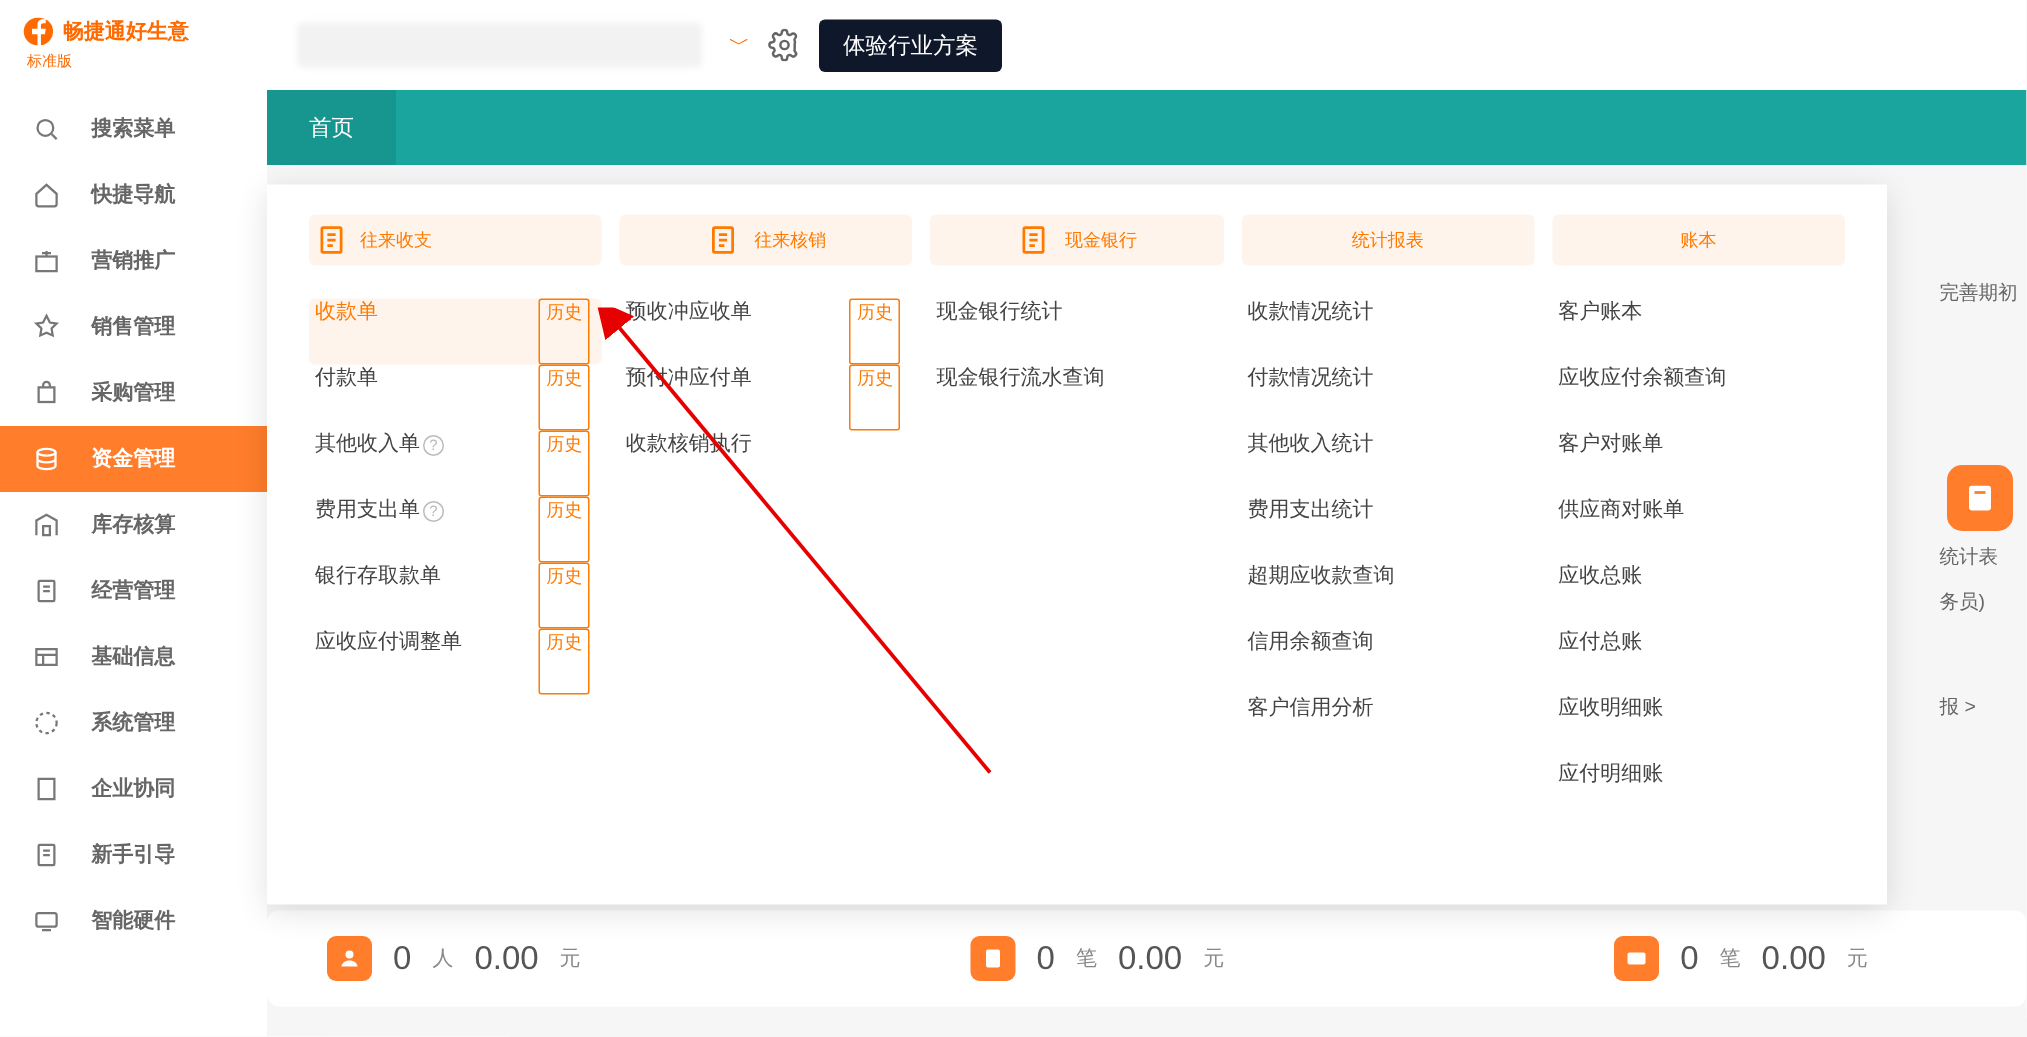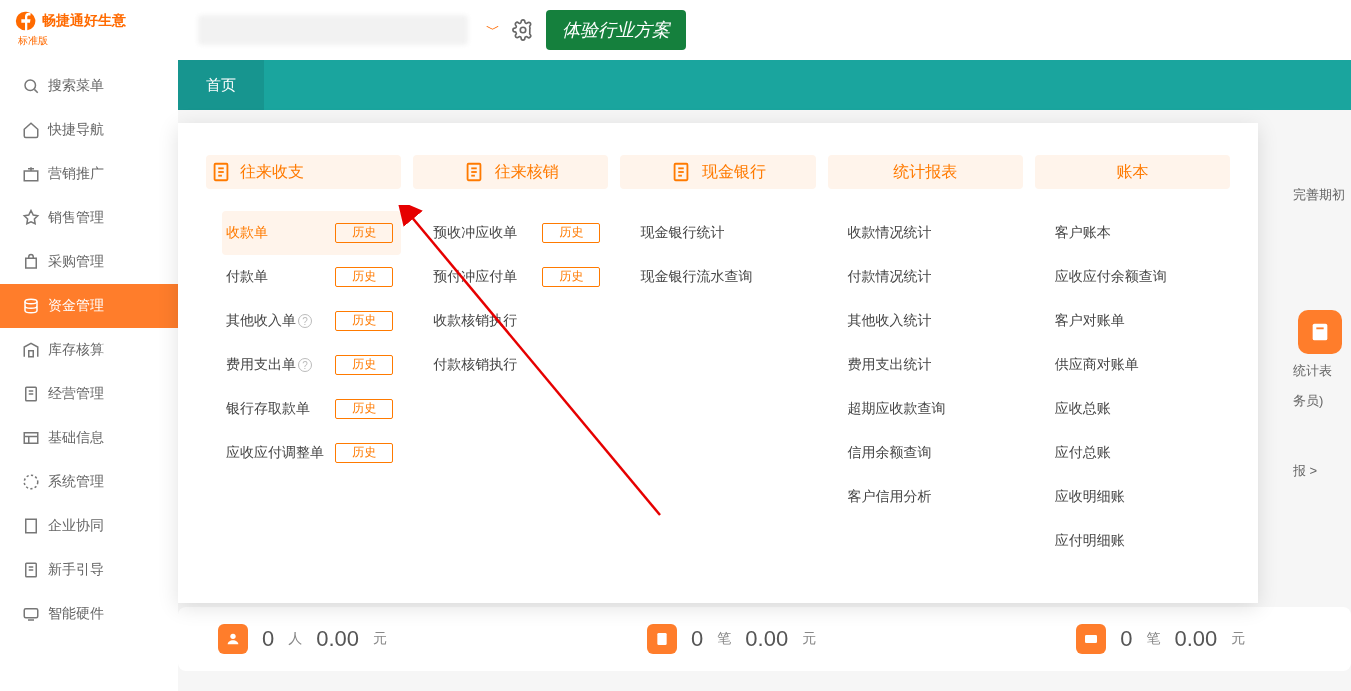--- a/index.html
+++ b/index.html
@@ -6,51 +6,51 @@
     body { background: #f5f5f5; width: 1351px; height: 691px; overflow: hidden; position: relative; }
 
     
     .sidebar { position: absolute; left: 0; top: 0; width: 214px; height: 691px; background: #fff; border-right: 1px solid #eee; }
     .logo-area { padding: 10px 14px 4px; position: relative;}
     .logo-row { display: flex; align-items: center; gap: 6px; }
     .logo-icon { width: 22px; height: 22px; color: #ff6a00;}
     .logo-text { font-size: 14px; font-weight: 600; color: #ff6a00; }
     .logo-badge { font-size: 10px; color: #ff6a00; margin-top: 2px; margin-left:4px;}
     .nav-list { margin-top: 12px; }
-    .nav-item { display: flex; align-items: flex-start; gap: 8px; padding: 13px 22px; color: #666; font-size: 14px; cursor: pointer; }
+    .nav-item { display: flex; align-items: flex-start; gap: 21px; padding: 13px 22px; color: #666; font-size: 14px; cursor: pointer; font-weight: bold; }
     .nav-item.active { background: #ff7d2b; color: #fff; }
     .nav-item.active .nav-icon { color: #fff; }
     .nav-icon { width: 18px; height: 18px; display: inline-flex; align-items: center; justify-content: center; color: #777; }
     .nav-icon svg { width: 18px; height: 18px; }
 
     
     .topbar { position: absolute; left: 178px; top: 0; right: 0; height: 60px; background: #fff; display: flex; align-items: center; padding: 0 20px; gap: 12px; }
     .org-area { width: 270px; height: 30px; background: #f2f2f2; border-radius: 4px; filter: blur(2px); }
     .dropdown-caret { color: #ff6a00; font-size: 14px; margin-left:6px;}
     .gear-btn { width: 22px; height: 22px; color: #666; cursor:pointer; }
     .gear-btn svg { width: 22px; height: 22px;}
-    .cta-btn { background: #15803d; color: #fff; border: none; border-radius: 4px; padding: 8px 16px; font-size: 18px; cursor: pointer; font-style: italic; }
+    .cta-btn { background: #0f172a; color: #fff; border: none; border-radius: 4px; padding: 8px 16px; font-size: 15px; cursor: pointer; }
 
     
     .tabbar { position: absolute; left: 178px; top: 60px; right: 0; height: 50px; background: #1aa59e; display: flex; align-items: stretch; }
     .tab { padding: 0 28px; display: flex; align-items: center; color: #ffffff; font-size: 15px; background: #17958f; }
 
     
     .content { position: absolute; left: 178px; top: 110px; right: 0; bottom: 0; background: #f6f6f6; padding: 16px; }
 
     
     .mega { position: absolute; left: 178px; top: 123px; width: 1080px; height: 480px; background: #fff; box-shadow: 0 4px 20px rgba(0,0,0,0.12); padding: 20px 28px; display: flex; gap: 12px; z-index: 10; }
     .mega-col { flex: 1; }
     .mega-head { height: 34px; display: flex; align-items: center; gap: 8px; justify-content: center; margin-bottom: 22px; border-radius: 4px; }
-    .mega-head.primary { background: #fff4eb; color: #ff7a00; font-size: 16px; margin-top: 12px; }
+    .mega-head.primary { background: #fff4eb; color: #ff7a00; font-size: 12px; }
     .mega-head .head-icon { width: 22px; height: 22px; color: #ff7a00; }
     .col-noicon .mega-head { justify-content:center;gap:10px;}
-    .mega-row { display: flex; align-items: center; justify-content: space-between; padding: 0 8px 0 4px; height: 44px; font-size: 14px; color: #444; cursor: pointer; margin-left: 16px; }
+    .mega-row { display: flex; justify-content: space-between; padding: 0 8px 0 4px; height: 44px; font-size: 14px; color: #444; cursor: pointer; }
     .mega-row.hl { background: #fff4eb; color: #ff7a00; border-radius: 4px;}
-    .mega-row .hist-btn { border: 1px solid #ff7a00; color: #ff7a00; font-size: 12px; padding: 1px 16px; border-radius: 2px; line-height: 1.3; }
+    .mega-row .hist-btn { border: 1px solid #ff7a00; color: #ff7a00; font-size: 12px; padding: 1px 4px; border-radius: 2px; line-height: 1.3; }
     .mega-row .qmark { display:inline-block; border:1px solid #bbb; border-radius: 50%; width:14px; height:14px; font-size:10px; line-height:13px; text-align:center; color:#bbb; margin-left:2px;}
     .mega-col.first .mega-head{ justify-content:flex-start; padding-left:4px;}
 
     
     .rt-hints { position:absolute; right: 0; top:180px; width: 62px; z-index:2;}
     .rt-hints div { font-size:13px; color:#666; padding: 6px 4px; text-align:left;}
     .rt-icon { width:44px; height:44px; background:#ff7d2b; border-radius:10px; margin: 0 auto 2px; display:flex;align-items:center;justify-content:center;}
     .rt-icon svg { width:22px;height:22px;color:#fff;}
 
     
@@ -319,23 +319,20 @@
         <span>预收冲应收单</span>
         <span class="hist-btn">历史</span>
       </div>
       <div class="mega-row">
         <span>预付冲应付单</span>
         <span class="hist-btn">历史</span>
       </div>
       <div class="mega-row">
         <span>收款核销执行</span>
       </div>
-      <div class="mega-row">
-        <span>付款核销执行</span>
-      </div>
     </div>
     <div class="mega-col col-noicon">
       <div class="mega-head primary">
         <span class="head-icon"><svg viewBox="0 0 24 24" fill="none" stroke="currentColor" stroke-width="2">
             <rect x="5" y="3" width="14" height="18" rx="1"></rect>
             <line x1="9" y1="8" x2="15" y2="8"></line>
             <line x1="9" y1="12" x2="15" y2="12"></line>
             <line x1="9" y1="16" x2="13" y2="16"></line>
           </svg></span>
         <span>现金银行</span>

